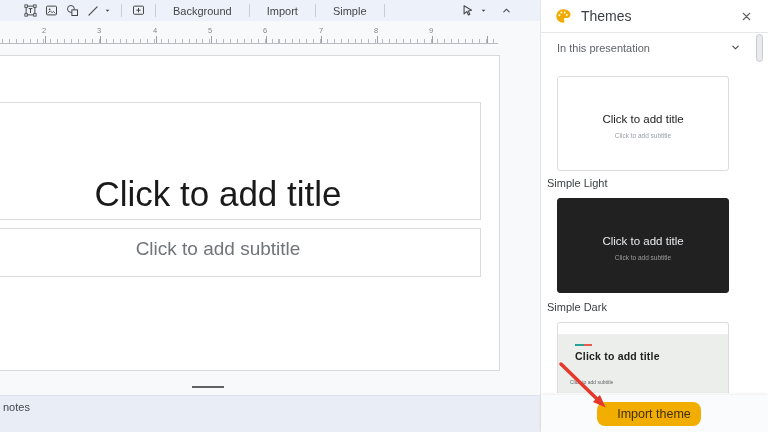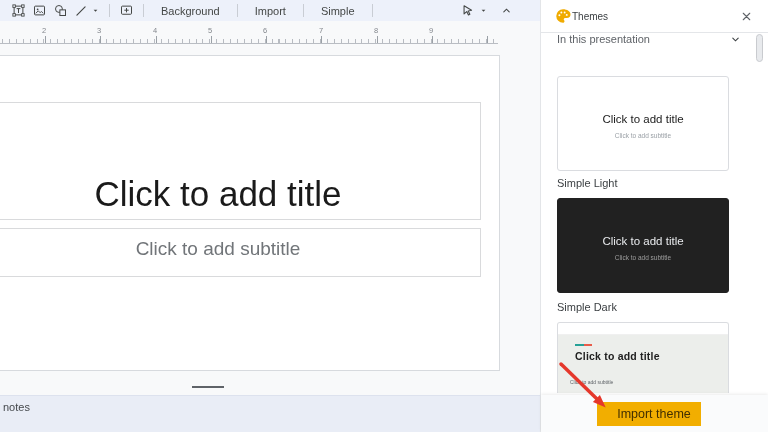--- a/index.html
+++ b/index.html
@@ -1,21 +1,21 @@
 <!DOCTYPE html>
 <html><head>
 <meta charset="utf-8">
 <style>
   html,body{margin:0;padding:0;background:#e0e0e0;}
   .app{position:relative;width:768px;height:432px;overflow:hidden;
        font-family:"Liberation Sans","DejaVu Sans",sans-serif;background:#f8f9fa;}
 
   
   .toolbar{position:absolute;left:0;top:0;width:540px;height:21px;background:#edf1fa;}
-  .tb-row{position:absolute;left:8px;top:0;height:21px;display:flex;align-items:center;}
+  .tb-row{position:absolute;left:20px;top:0;height:21px;display:flex;align-items:center;}
   .tb-btn{display:flex;align-items:center;justify-content:center;height:20px;border:none;
           background:transparent;padding:0 3px;cursor:pointer;}
   .tb-sep{width:1px;height:13px;background:#c9cdd4;margin:0 6px;}
   .tb-text{font-size:11px;color:#444746;background:transparent;border:none;height:21px;
            padding:0 11px;cursor:pointer;font-family:inherit;}
   .tb-right{position:absolute;right:24px;top:0;height:21px;display:flex;align-items:center;}
   .icon{display:block;}
 
   
   .ruler{position:absolute;left:0;top:25px;width:498px;height:18px;
@@ -39,57 +39,57 @@
                 border-top:2px solid #5f6368;cursor:row-resize;}
   .notes-bar{position:absolute;left:0;top:395px;width:641px;height:37px;background:#e9edf6;
              border-top:1px solid #dde2ee;box-sizing:border-box;}
   .notes-bar span{position:absolute;left:3px;top:5px;font-size:11px;color:#45494d;}
 
   
   .panel{position:absolute;left:540px;top:0;width:228px;height:432px;background:#ffffff;
          border-left:1px solid #e3e5e8;box-sizing:border-box;}
   .panel-header{position:absolute;left:0;top:0;width:100%;height:33px;display:flex;
                 align-items:center;padding:0 13px;box-sizing:border-box;border-bottom:1px solid #e4e6e9;}
-  .panel-title{font-size:10px;color:#3c4043;margin-left:0;}
+  .panel-title{font-size:14px;color:#3c4043;margin-left:9px;}
   .close-btn{margin-left:auto;background:transparent;border:none;padding:2px;cursor:pointer;display:flex;}
   .panel-filter{position:absolute;left:0;top:33px;width:100%;height:29px;display:flex;
-                align-items:flex-start;padding:0 16px;box-sizing:border-box;cursor:pointer;}
+                align-items:center;padding:0 16px;box-sizing:border-box;cursor:pointer;}
   .filter-label{font-size:11px;color:#5f6368;}
   .filter-chevron{margin-left:auto;margin-right:10px;display:flex;}
   .scroll-thumb{position:absolute;right:5px;top:34px;width:7px;height:28px;background:#e8eaed;
                 border:1px solid #c9cbcf;border-radius:4px;box-sizing:border-box;cursor:grab;}
 
   .theme-card{position:absolute;left:16px;width:172px;height:95px;border-radius:3px;
               box-sizing:border-box;cursor:pointer;overflow:hidden;}
   .card-light{top:76px;background:#ffffff;border:1px solid #dadce0;}
   .card-dark{top:198px;background:#212121;border:1px solid #212121;}
   .card-stream{top:322px;height:71px;background:#eceeeb;border:1px solid #dadce0;border-bottom:none;
                border-radius:3px 3px 0 0;}
   .card-title{position:absolute;left:0;width:100%;text-align:center;top:36px;
               font-size:11.5px;color:#212121;}
   .card-sub{position:absolute;left:0;width:100%;text-align:center;top:55px;
             font-size:6.5px;color:#9aa0a6;}
   .card-dark .card-title{color:#e8eaed;}
   .card-dark .card-sub{color:#9e9e9e;}
-  .theme-label{position:absolute;left:16px;font-size:11px;color:#3c4043;}
+  .theme-label{position:absolute;left:6px;font-size:11px;color:#3c4043;}
   .label-1{top:177px;}
   .label-2{top:301px;}
   .stream-band{position:absolute;left:0;top:0;width:100%;height:11px;background:#ffffff;
                border-bottom:1px solid #f0f0f0;}
   .stream-dash{position:absolute;left:17px;top:21px;display:flex;}
   .dash-teal{width:9px;height:2px;background:#26a197;}
   .dash-red{width:8px;height:2px;background:#e85c4a;}
   .stream-title{position:absolute;left:17px;top:27px;font-size:10.5px;font-weight:700;
                 color:#212121;letter-spacing:.2px;}
   .stream-sub{position:absolute;left:12px;top:56px;font-size:5px;color:#5f6368;}
 
   .panel-footer{position:absolute;left:0;top:395px;width:100%;height:37px;background:#fafbfc;
                 box-shadow:0 -1px 3px rgba(0,0,0,.08);}
   .import-btn{position:absolute;left:56px;top:7px;width:104px;height:24px;background:#f2ae00;
-              border:none;border-radius:0;font-size:12.5px;font-weight:500;color:#422f00;
+              border:none;border-radius:8px;font-size:12.5px;font-weight:500;color:#422f00;
               font-family:inherit;cursor:pointer;padding-left:16px;}
   .arrow-svg{position:absolute;left:12px;top:356px;z-index:20;pointer-events:none;}
 </style>
 </head>
 <body>
 
 <div class="app">
 
   <div class="toolbar">
     <div class="tb-row">

